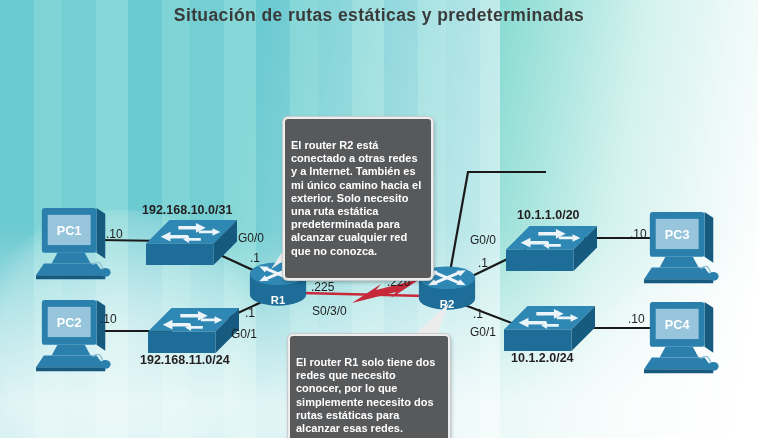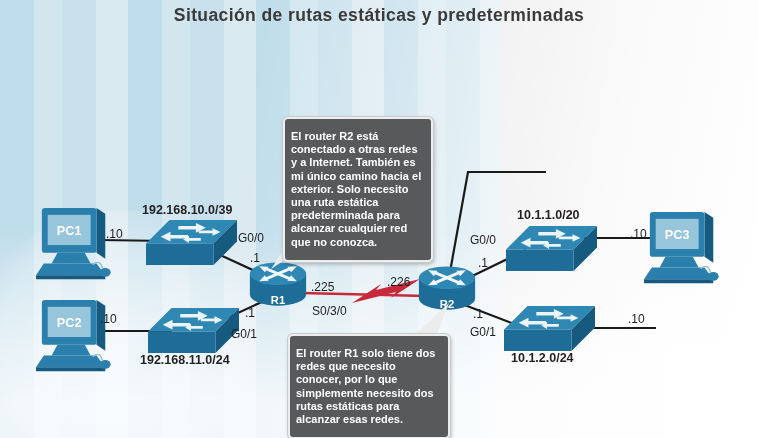--- a/index.html
+++ b/index.html
@@ -1,17 +1,17 @@
 <!DOCTYPE html>
 <html><head>
 <meta charset="utf-8">
 <style>
   html,body{margin:0;padding:0;}
   body{font-family:"Liberation Sans",sans-serif;}
-  .stage{position:relative;width:758px;height:438px;overflow:hidden;background:#e5e5e5;}
+  .stage{position:relative;width:758px;height:438px;overflow:hidden;background:#14b8a6;}
 
   
   .bg-stripes{position:absolute;left:0;top:0;width:500px;height:438px;opacity:.6;
     background:repeating-linear-gradient(90deg,
       #a7d7ee 0px,#a7d7ee 34px,
       #c6e7f5 34px,#c6e7f5 62px,
       #b4def1 62px,#b4def1 96px,
       #d2ecf8 96px,#d2ecf8 128px);}
   .bg-fade-right{position:absolute;inset:0;
     background:linear-gradient(100deg,rgba(255,255,255,0) 32%,rgba(255,255,255,.82) 78%,#ffffff 97%);}
@@ -26,21 +26,21 @@
     font-size:17.5px;font-weight:bold;letter-spacing:.4px;color:#3a3a3a;}
 
   .links{position:absolute;left:0;top:0;z-index:1;}
   .dev{position:absolute;z-index:2;}
   .lbl{position:absolute;z-index:3;font-size:12px;font-weight:400;color:#1d1d1d;white-space:nowrap;}
   .net{font-size:12.5px;font-weight:700;color:#231f20;}
 
   .callout{position:absolute;z-index:5;background:#58595b;color:#ffffff;
     border:2px solid #ededed;border-radius:5px;box-shadow:0 0 0 1px #c9ccce,1px 2px 4px rgba(0,0,0,.3);
     font-size:11px;line-height:13.2px;font-weight:600;}
-  .callout p{margin:0;padding:11px 6px;}
+  .callout p{margin:0;padding:20px 6px;}
   .tail{position:absolute;z-index:4;background:#ececec;}
   .tail1{left:266px;top:242px;width:48px;height:28px;
     clip-path:polygon(23px 0px,46px 0px,5px 27px);}
   .tail2{left:406px;top:301px;width:46px;height:37px;
     clip-path:polygon(6px 36px,30px 36px,43px 2px);}
 </style>
 </head>
 <body>
 
 <div class="stage">
@@ -104,20 +104,33 @@
       <rect x="12" y="11" width="44" height="31" fill="#96c5dc"></rect>
       <text x="34" y="32" text-anchor="middle" font-size="13" font-weight="bold" fill="#ffffff" font-family="Liberation Sans,sans-serif">PC3</text>
       <polygon points="22,50 50,50 56,61 16,61" fill="#2b7fad"></polygon>
       <polygon points="8,61 62,61 71,73 0,73" fill="#2b7fad"></polygon>
       <polygon points="0,73 71,73 71,77 0,77" fill="#175a80"></polygon>
       <path d="M58,62 Q66,56 68,66" stroke="#8fc0d8" stroke-width="1.5" fill="none"></path>
       <ellipse cx="71" cy="70" rx="5.5" ry="4.5" fill="#2b7fad"></ellipse>
     </svg>
   </div>
 
+  <div class="dev" style="left:644px;top:298px">
+    <svg width="80" height="86" viewBox="0 0 82 88">
+      <polygon points="62,4 71,10 71,56 62,50" fill="#175a80"></polygon>
+      <rect x="6" y="4" width="56" height="46" rx="3" fill="#2b7fad"></rect>
+      <rect x="12" y="11" width="44" height="31" fill="#96c5dc"></rect>
+      <text x="34" y="32" text-anchor="middle" font-size="13" font-weight="bold" fill="#ffffff" font-family="Liberation Sans,sans-serif">PC4</text>
+      <polygon points="22,50 50,50 56,61 16,61" fill="#2b7fad"></polygon>
+      <polygon points="8,61 62,61 71,73 0,73" fill="#2b7fad"></polygon>
+      <polygon points="0,73 71,73 71,77 0,77" fill="#175a80"></polygon>
+      <path d="M58,62 Q66,56 68,66" stroke="#8fc0d8" stroke-width="1.5" fill="none"></path>
+      <ellipse cx="71" cy="70" rx="5.5" ry="4.5" fill="#2b7fad"></ellipse>
+    </svg>
+  </div>
 
   <div class="dev" style="left:146px;top:219px">
     <svg width="92" height="49" viewBox="0 0 94 50">
       <polygon points="24,1 93,1 69,25 0,25" fill="#2f87b4"></polygon>
       <polygon points="0,25 69,25 69,47 0,47" fill="#1e6d98"></polygon>
       <polygon points="69,25 93,1 93,23 69,47" fill="#175a80"></polygon>
       <g fill="#eaf4f9">
         <polygon points="33,7.2 51,7.2 51,4 61,9 51,14 51,10.8 33,10.8"></polygon>
         <polygon points="43,16.2 25,16.2 25,13 15,18 25,23 25,19.8 43,19.8"></polygon>
         <polygon points="54,11.8 68,11.8 68,9.4 76,13.2 68,17 68,14.6 54,14.6"></polygon>
@@ -194,21 +207,21 @@
         <polygon points="52,8 42,8.6 46,14.4"></polygon>
         <polygon points="12,24 22,23.4 18,17.6"></polygon>
         <polygon points="12,8 22,8.6 18,14.4"></polygon>
         <polygon points="52,24 42,23.4 46,17.6"></polygon>
       </g>
       <text x="32" y="48" text-anchor="middle" font-size="12" font-weight="bold" fill="#ffffff" font-family="Liberation Sans,sans-serif">R2</text>
     </svg>
   </div>
 
 
-  <span class="lbl net" style="left:142px;top:203px">192.168.10.0/39</span>
+  <span class="lbl net" style="left:142px;top:203px">192.168.10.0/31</span>
   <span class="lbl net" style="left:140px;top:353px">192.168.11.0/24</span>
   <span class="lbl net" style="left:517px;top:208px">10.1.1.0/20</span>
   <span class="lbl net" style="left:511px;top:351px">10.1.2.0/24</span>
   <span class="lbl net" style="left:303px;top:250px">209.165.200.224/20</span>
 
   <span class="lbl" style="left:106px;top:227px">.10</span>
   <span class="lbl" style="left:100px;top:312px">.10</span>
   <span class="lbl" style="left:630px;top:227px">.10</span>
   <span class="lbl" style="left:628px;top:312px">.10</span>
 

